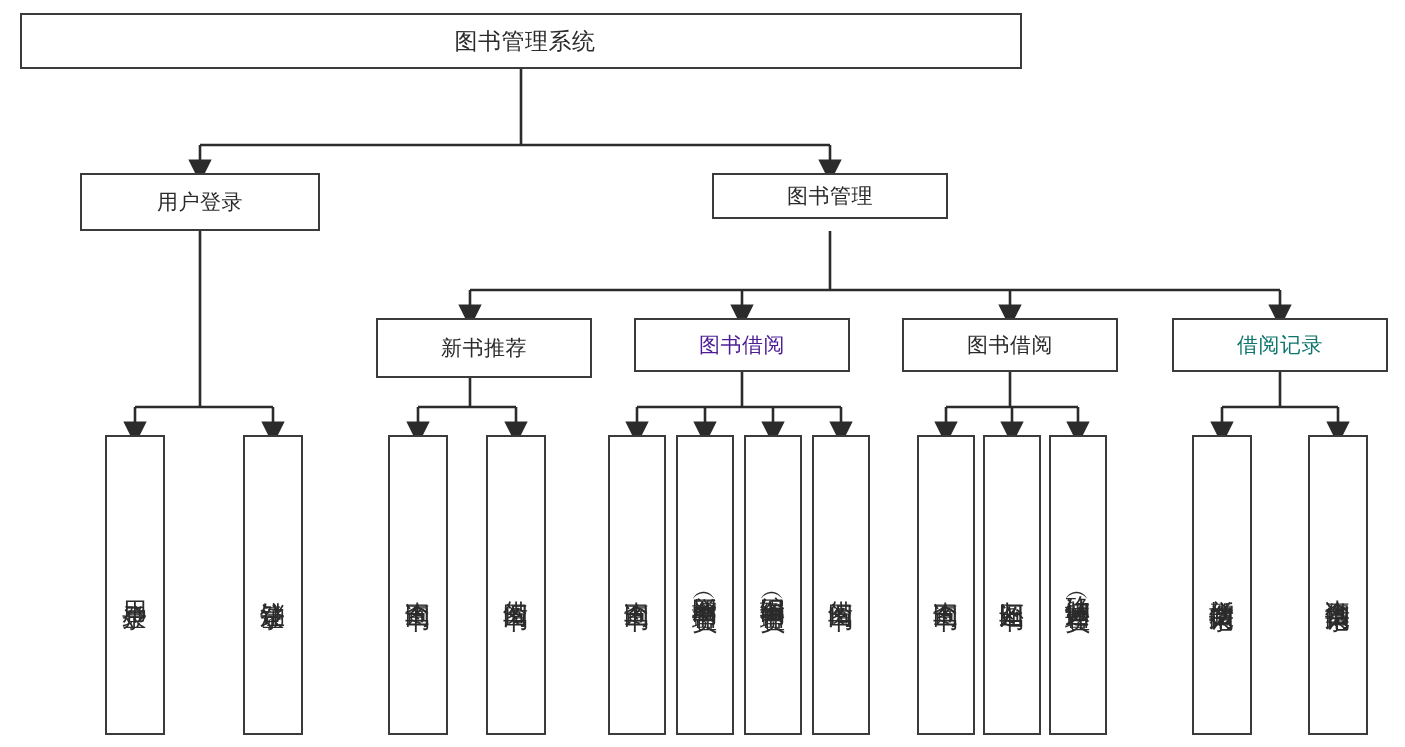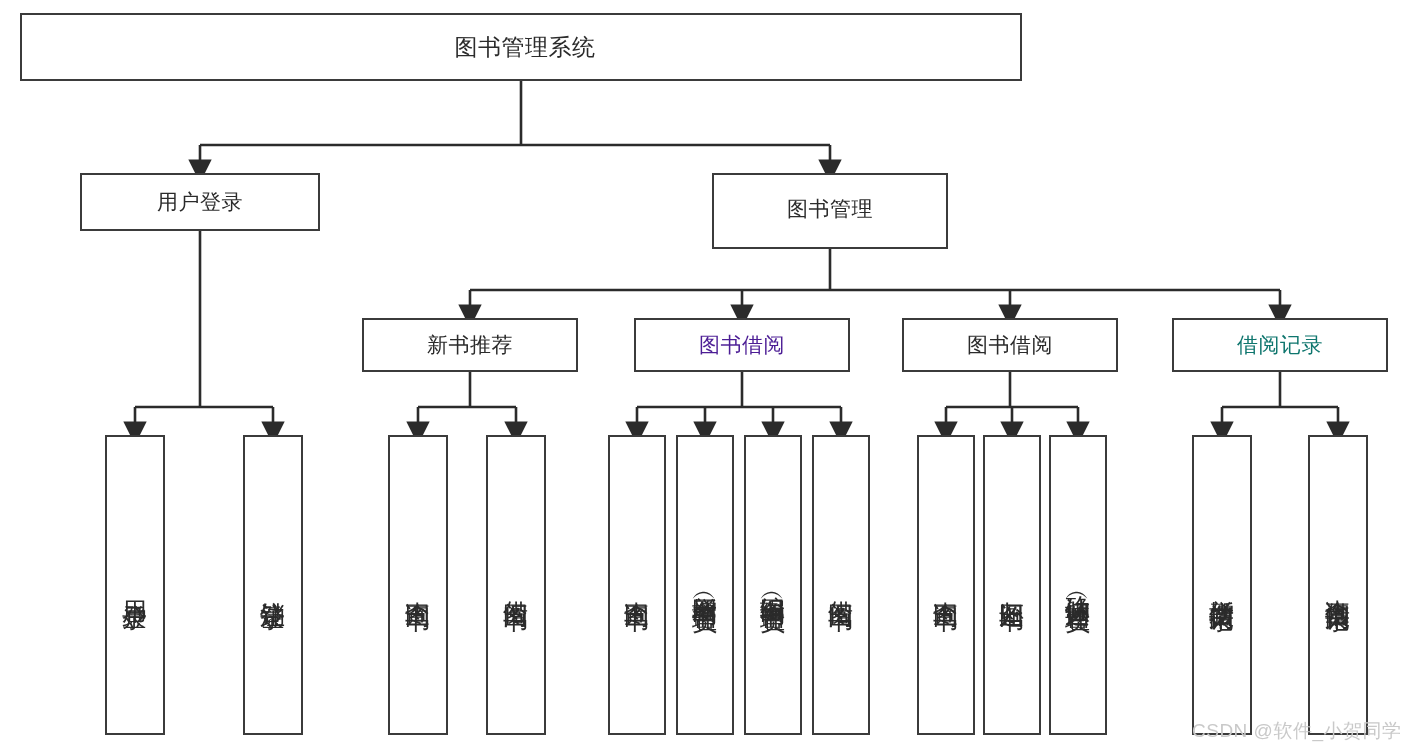--- a/index.html
+++ b/index.html
@@ -108,30 +108,30 @@
         <path d="M 1012 407 L 1012 424" marker-end="url(#arrowhead)"></path>
         <path d="M 1078 407 L 1078 424" marker-end="url(#arrowhead)"></path>
         <path d="M 1280 372 L 1280 407"></path>
         <path d="M 1222 407 L 1338 407"></path>
         <path d="M 1222 407 L 1222 424" marker-end="url(#arrowhead)"></path>
         <path d="M 1338 407 L 1338 424" marker-end="url(#arrowhead)"></path>
       </g>
   </svg>
 
   <div id="node-layer">
-      <div class="node level-0" style="left: 20px; top: 13px; width: 1002px; height: 68px; border-color: rgb(59, 59, 59); padding-left: 8px;">
+      <div class="node level-0" style="left: 20px; top: 13px; width: 1002px; height: 56px; border-color: rgb(59, 59, 59); padding-left: 8px;">
         <span class="node-label" style="color: rgb(43, 43, 43);">图书管理系统</span>
       </div>
       <div class="node level-1" style="left: 80px; top: 173px; width: 240px; height: 58px; border-color: rgb(59, 59, 59);">
         <span class="node-label" style="color: rgb(43, 43, 43);">用户登录</span>
       </div>
-      <div class="node level-1" style="left: 712px; top: 173px; width: 236px; height: 76px; border-color: rgb(59, 59, 59); font-family: Liberation Mono, monospace;">
+      <div class="node level-1" style="left: 712px; top: 173px; width: 236px; height: 46px; border-color: rgb(59, 59, 59);">
         <span class="node-label" style="color: rgb(43, 43, 43);">图书管理</span>
       </div>
-      <div class="node level-2" style="left: 362px; top: 318px; width: 216px; height: 54px; border-color: rgb(59, 59, 59);">
+      <div class="node level-2" style="left: 376px; top: 318px; width: 216px; height: 60px; border-color: rgb(59, 59, 59);">
         <span class="node-label" style="color: rgb(43, 43, 43);">新书推荐</span>
       </div>
       <div class="node level-2" style="left: 634px; top: 318px; width: 216px; height: 54px; border-color: rgb(59, 59, 59);">
         <span class="node-label" style="color: #4c1d95;">图书借阅</span>
       </div>
       <div class="node level-2" style="left: 902px; top: 318px; width: 216px; height: 54px; border-color: rgb(59, 59, 59);">
         <span class="node-label" style="color: rgb(43, 43, 43);">图书借阅</span>
       </div>
       <div class="node level-2" style="left: 1172px; top: 318px; width: 216px; height: 54px; border-color: rgb(59, 59, 59);">
         <span class="node-label" style="color: #0f766e;">借阅记录</span>
@@ -170,14 +170,13 @@
         <span class="node-label" style="color: rgb(43, 43, 43);">确认归还（管理员）</span>
       </div>
       <div class="node level-3 leaf" style="left: 1192px; top: 435px; width: 60px; height: 300px; border-color: rgb(59, 59, 59);">
         <span class="node-label" style="color: rgb(43, 43, 43);">新增借阅记录</span>
       </div>
       <div class="node level-3 leaf" style="left: 1308px; top: 435px; width: 60px; height: 300px; border-color: rgb(59, 59, 59);">
         <span class="node-label" style="color: rgb(43, 43, 43);">查询借阅记录</span>
       </div>
     </div>
 
-  <div class="watermark" style="left: 1192px; top: 718px; color: rgb(201, 201, 201);">CSDN @软件_小贺同学</div>
 </div>
 
 </body></html>

